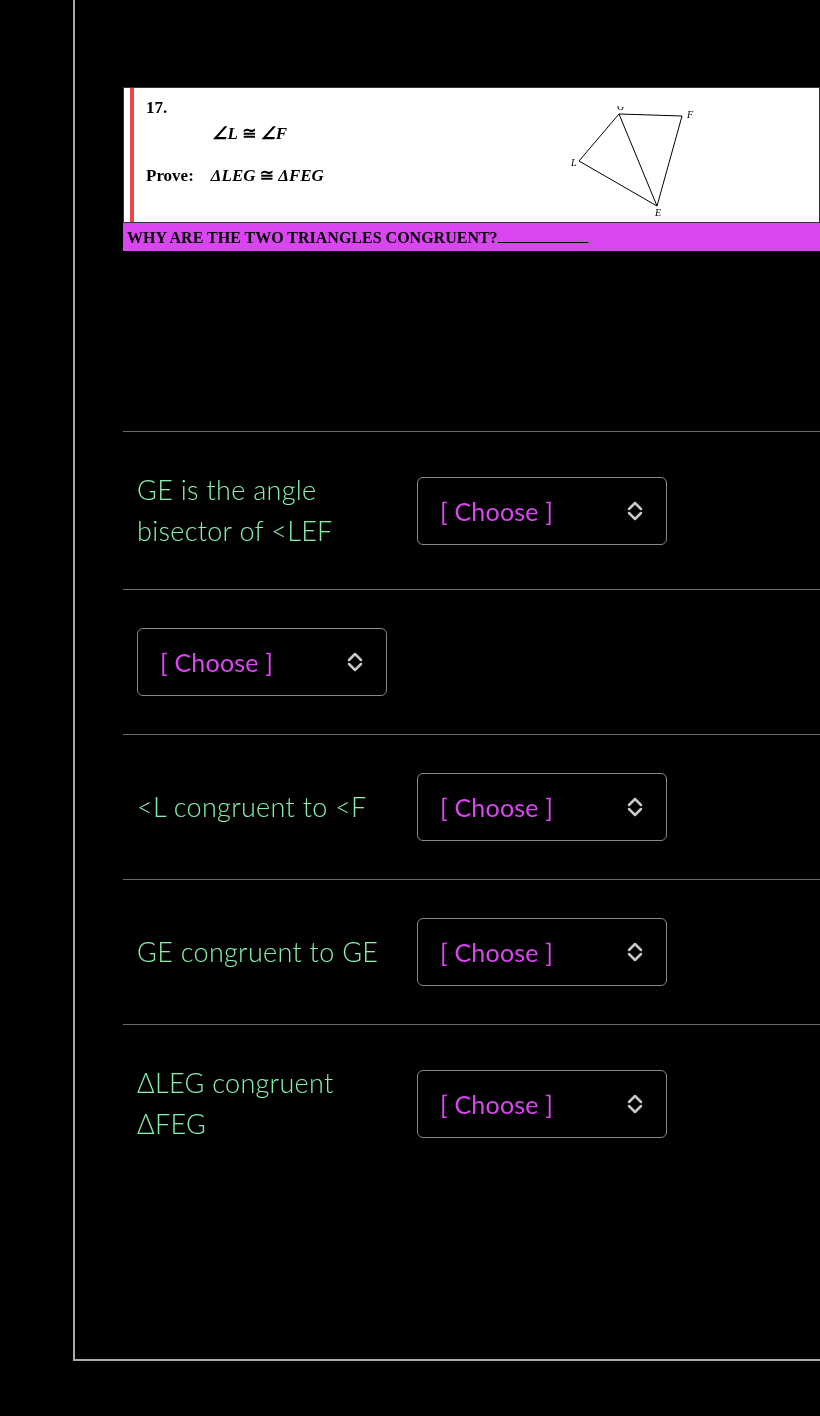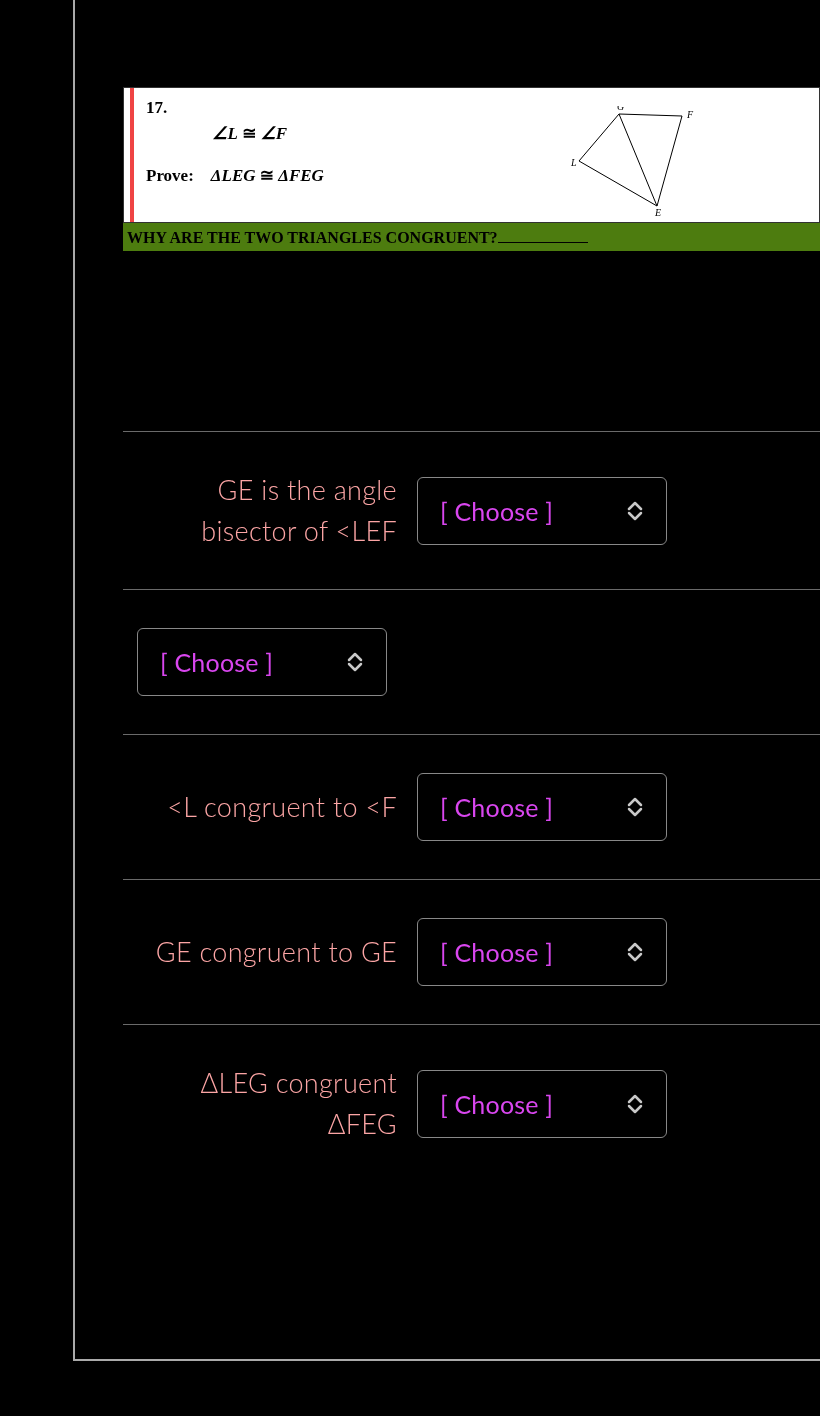--- a/index.html
+++ b/index.html
@@ -66,21 +66,21 @@
     }
     .italic {
       font-style: italic;
     }
     .svg-diagram {
       position: absolute;
       right: 120px;
       top: 18px;
     }
     .why-question {
-      background: #4d7c0f;
+      background: #d946ef;
       font-family: "Times New Roman", serif;
       font-weight: bold;
       font-size: 16px;
       color: #000;
       padding: 6px 4px 4px 4px;
       width: 100%;
     }
     .underline-blank {
       display: inline-block;
       border-bottom: 1px solid #000;
@@ -95,28 +95,27 @@
       display: flex;
       align-items: center;
       border-top: 1px solid #6a6a6a;
       padding: 38px 0 38px 14px;
       gap: 20px;
     }
     .row:last-child {
       padding-bottom: 45px;
     }
     .row-label {
-      color: #fca5a5;
+      color: #86efac;
       font-size: 27px;
       font-weight: 300;
       line-height: 1.5;
       width: 260px;
       flex-shrink: 0;
       letter-spacing: 0.3px;
-      text-align: right;
     }
     .choose-btn {
       display: flex;
       align-items: center;
       justify-content: space-between;
       border: 1px solid #888;
       border-radius: 6px;
       padding: 18px 22px;
       width: 250px;
       background: #000;

